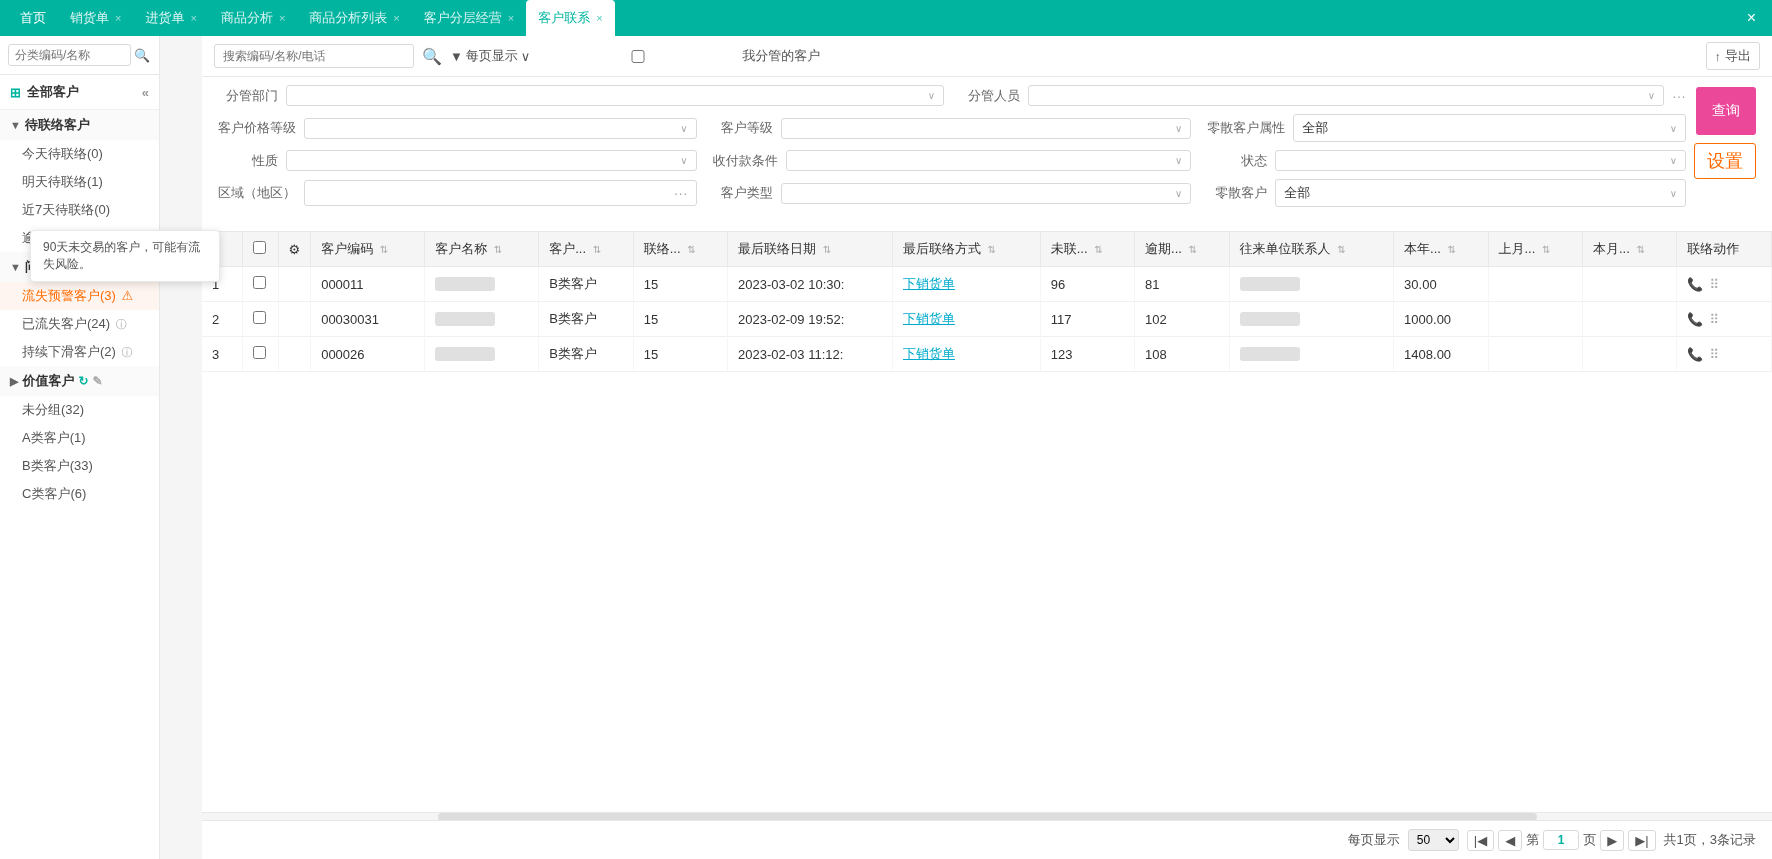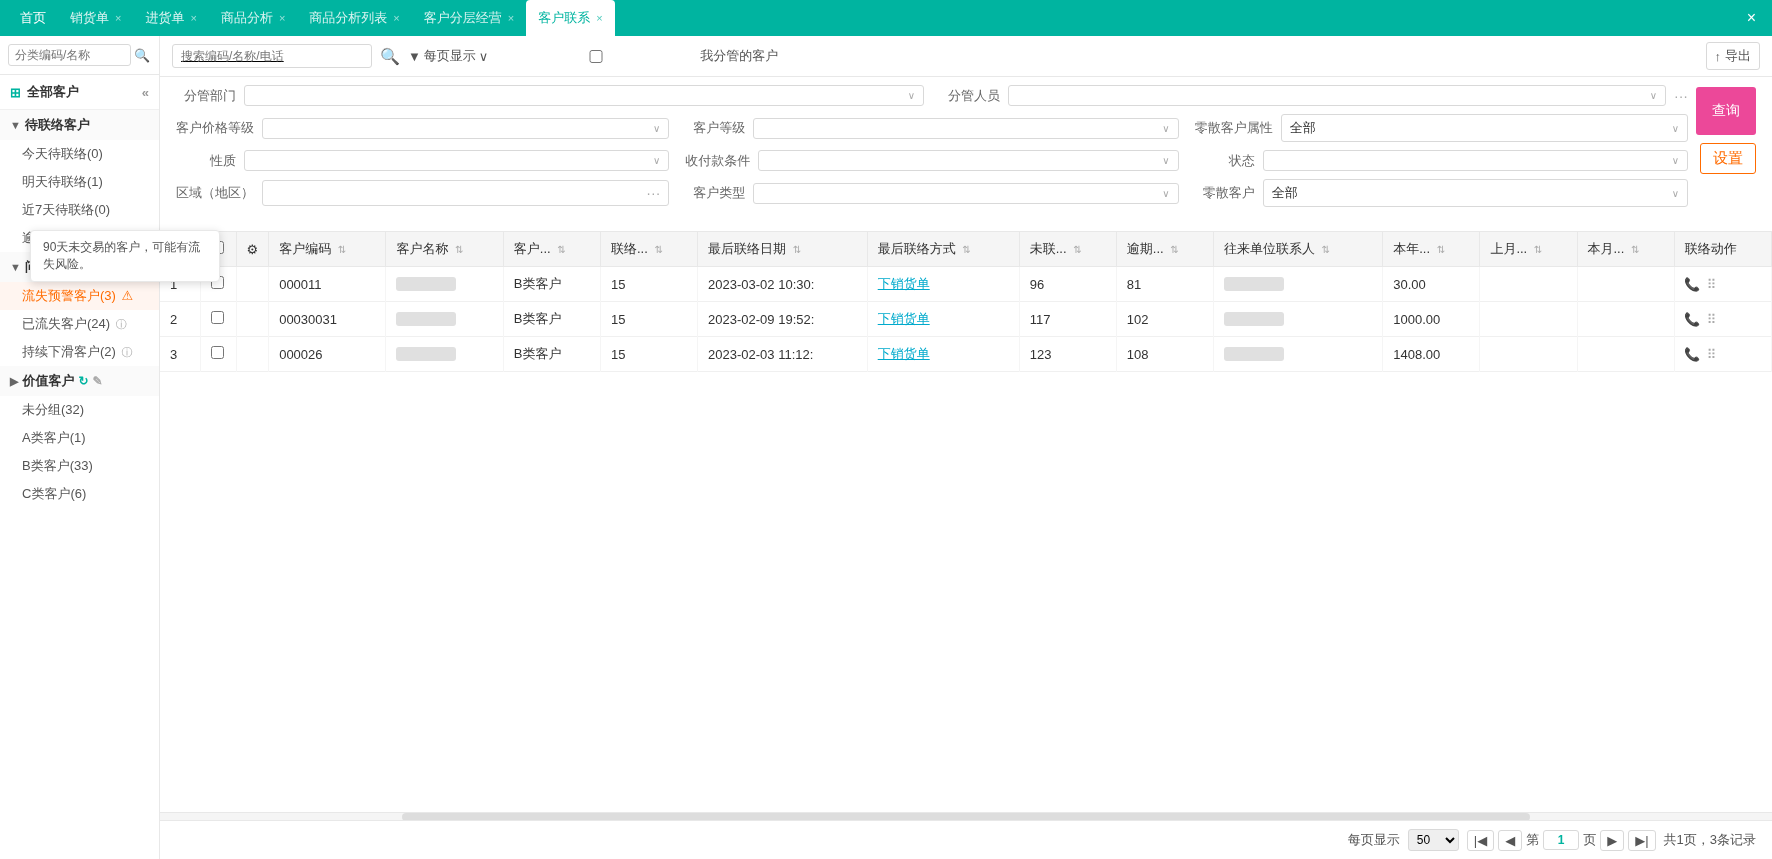--- a/index.html
+++ b/index.html
@@ -47,20 +47,21 @@
       cursor: pointer;
       font-size: 16px;
       color: #fff;
       padding: 0 8px;
     }
 
     
     .main-layout {
       display: flex;
       height: calc(100vh - 36px);
+      gap: 42px;
     }
 
     
     .sidebar {
       width: 160px;
       background: #fff;
       border-right: 1px solid #e8e8e8;
       overflow-y: auto;
       flex-shrink: 0;
     }
@@ -157,21 +158,20 @@
       background: #fff;
       gap: 8px;
     }
     .toolbar input {
       border: 1px solid #d9d9d9;
       border-radius: 3px;
       padding: 4px 8px;
       width: 200px;
       font-size: 12px;
       outline: none;
-      text-decoration: underline;
     }
     .toolbar .search-btn {
       background: none;
       border: none;
       cursor: pointer;
       color: #ff6b00;
       font-size: 16px;
     }
     .toolbar .filter-btn {
       display: flex;
@@ -262,21 +262,21 @@
       cursor: pointer;
       font-size: 14px;
     }
     .settings-btn {
       background: #fff;
       color: #ff6b00;
       border: 1px solid #ff6b00;
       border-radius: 3px;
       padding: 5px 12px;
       cursor: pointer;
-      font-size: 15px;
+      font-size: 18px;
       margin-top: 4px;
     }
 
     
     .table-container {
       flex: 1;
       overflow: auto;
     }
     table {
       width: 100%;

